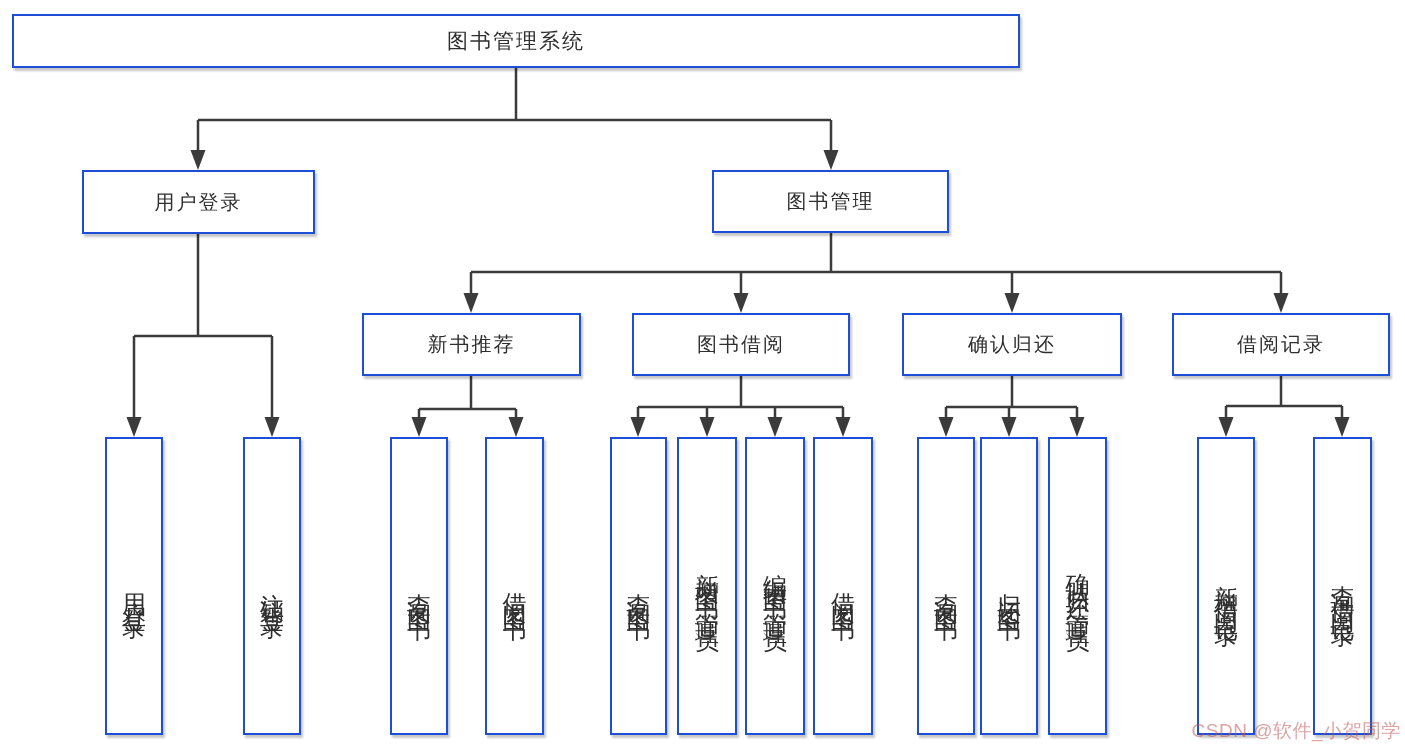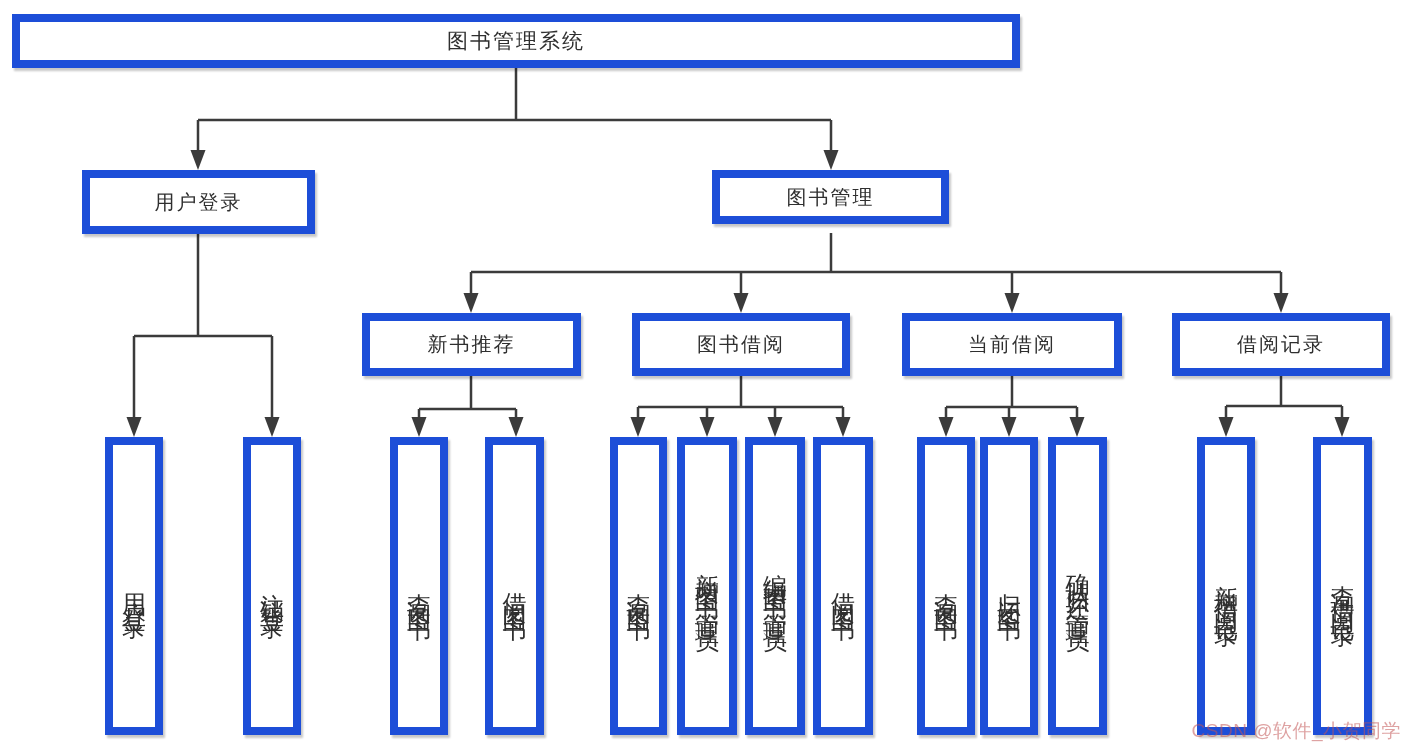--- a/index.html
+++ b/index.html
@@ -9,21 +9,21 @@
     background:#ffffff;
     font-family:"Liberation Sans", sans-serif;
     color:#2f2f2f;
     overflow:hidden;
   }
   .wires{position:absolute;left:0;top:0;z-index:0;}
   .node{
     position:absolute;
     box-sizing:border-box;
     background:#ffffff;
-    border:8px solid #1d4ed8;
+    border:2px solid #1d4ed8;
     box-shadow:2px 3px 2px rgba(0,0,0,0.22);
     display:flex;align-items:center;justify-content:center;
     z-index:1;
   }
   .h span{
     font-size:20px;
     letter-spacing:2px;
     white-space:nowrap;
   }
   .root span{font-size:21px;}
@@ -84,32 +84,32 @@
     </g>
   </svg>
 
   <div class="node h root" style="left:12px;top:14px;width:1008px;height:54px">
     <span>图书管理系统</span>
   </div>
 
   <div class="node h" style="left:82px;top:170px;width:233px;height:64px">
     <span>用户登录</span>
   </div>
-  <div class="node h" style="left:712px;top:170px;width:237px;height:54px">
+  <div class="node h" style="left:712px;top:170px;width:237px;height:63px">
     <span>图书管理</span>
   </div>
 
   <div class="node h" style="left:632px;top:313px;width:218px;height:63px">
     <span>图书借阅</span>
   </div>
   <div class="node h" style="left:362px;top:313px;width:219px;height:63px">
     <span>新书推荐</span>
   </div>
   <div class="node h" style="left:902px;top:313px;width:220px;height:63px">
-    <span>当前借阅</span>
+    <span>确认归还</span>
   </div>
   <div class="node h" style="left:1172px;top:313px;width:218px;height:63px">
     <span>借阅记录</span>
   </div>
 
   <div class="node v" style="left:105px;top:437px;width:58px;height:298px">
     <span>用户登录</span>
   </div>
   <div class="node v" style="left:243px;top:437px;width:58px;height:298px">
     <span>注销登录</span>

